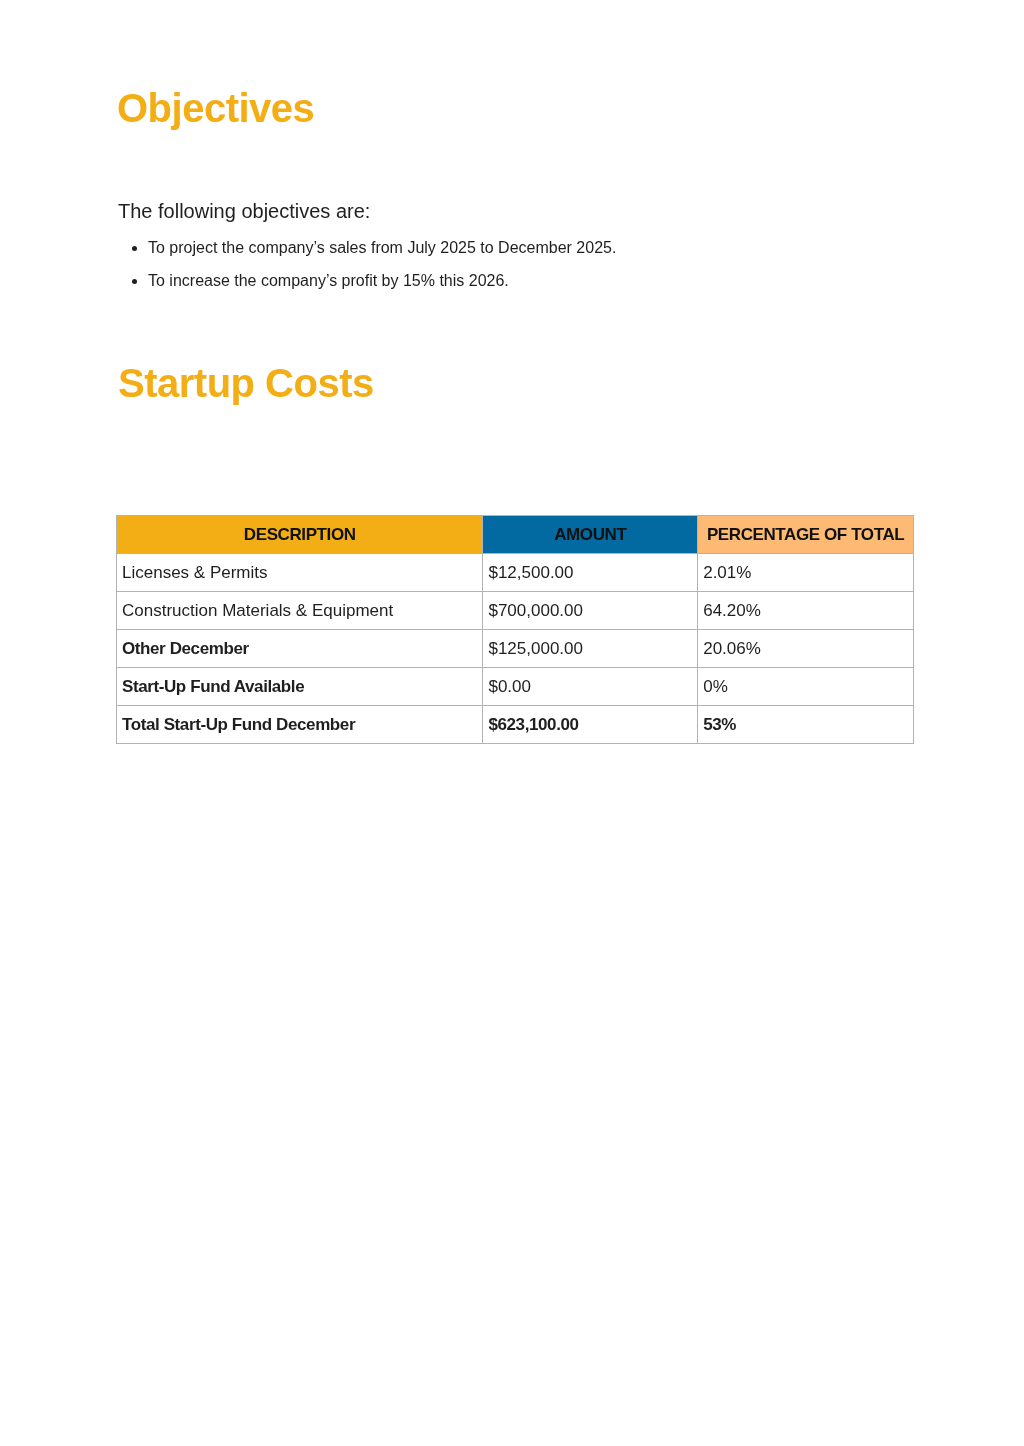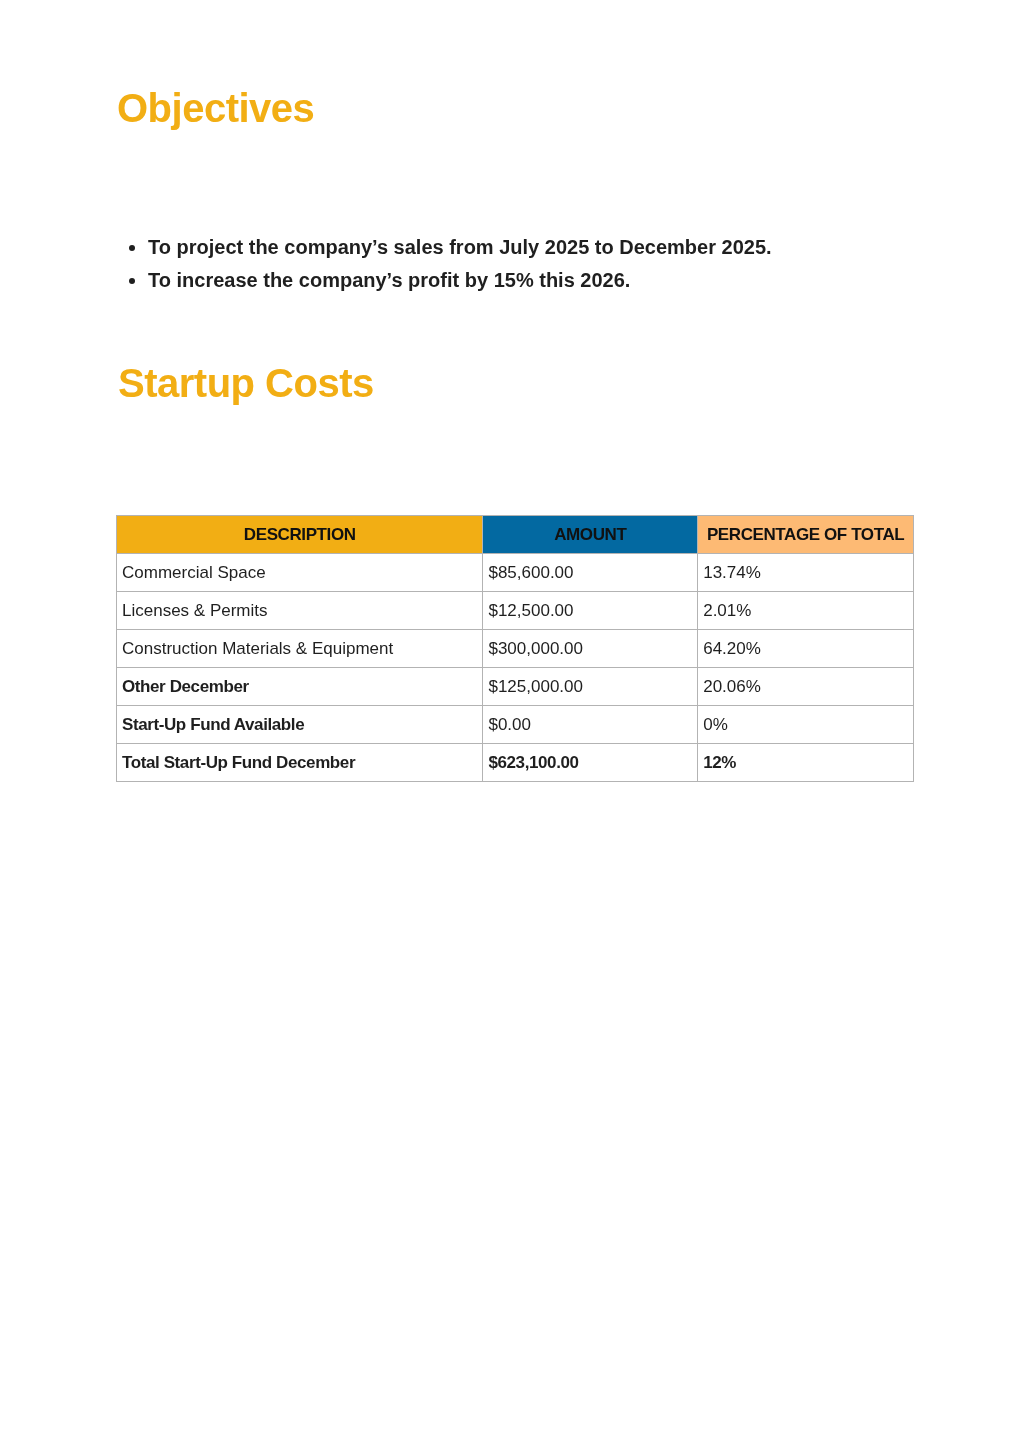--- a/index.html
+++ b/index.html
@@ -41,23 +41,22 @@
       font-size: 20px;
       line-height: 26px;
       margin: 0;
     }
     .bullets {
       position: absolute;
       left: 114px;
       top: 219px;
       margin: 0;
       padding: 0 0 0 30px;
-      font-size: 20px;
+      font-size: 16px;
       line-height: 33px;
-      font-weight: bold;
     }
     .bullets li {
       margin: 0;
       padding: 0;
     }
 
     table.costs {
       position: absolute;
       left: 112px;
       top: 503px;
@@ -88,20 +87,21 @@
     col.c2 { width: 215px; }
     col.c3 { width: 216px; }
   </style>
 </head>
 <body>
 
 <div class="page">
 
   <h1 id="h-objectives" class="heading" style="color: rgb(242, 174, 20);">Objectives</h1>
 
+  <p class="intro">The following objectives are:</p>
 
   <ul class="bullets">
     <li>To project the company’s sales from July 2025 to December 2025.</li>
     <li>To increase the company’s profit by 15% this 2026.</li>
   </ul>
 
   <h1 id="h-startup" class="heading" style="color: rgb(242, 174, 20);">Startup Costs</h1>
 
   <table class="costs">
     <colgroup>
@@ -111,45 +111,40 @@
     </colgroup>
     <thead>
       <tr class="head-row">
         <th style="background: rgb(242, 174, 20);">DESCRIPTION</th>
         <th style="background: #0369a1;">AMOUNT</th>
         <th style="background: #fdba74;">PERCENTAGE OF TOTAL</th>
       </tr>
     </thead>
     <tbody id="costs-body">
       <tr>
-        <td>Commercial Space</td>
-        <td>$85,600.00</td>
-        <td>13.74%</td>
-      </tr>
-      <tr>
         <td>Licenses &amp; Permits</td>
         <td>$12,500.00</td>
         <td>2.01%</td>
       </tr>
       <tr>
         <td>Construction Materials &amp; Equipment</td>
-        <td>$300,000.00</td>
+        <td>$700,000.00</td>
         <td>64.20%</td>
       </tr>
       <tr>
         <td class="bold">Other December</td>
         <td>$125,000.00</td>
         <td>20.06%</td>
       </tr>
       <tr>
         <td class="bold">Start-Up Fund Available</td>
         <td>$0.00</td>
         <td>0%</td>
       </tr>
       <tr>
         <td class="bold">Total Start-Up Fund December</td>
         <td class="bold">$623,100.00</td>
-        <td class="bold">12%</td>
+        <td class="bold">53%</td>
       </tr>
     </tbody>
   </table>
 
 </div>
 
 </body></html>

